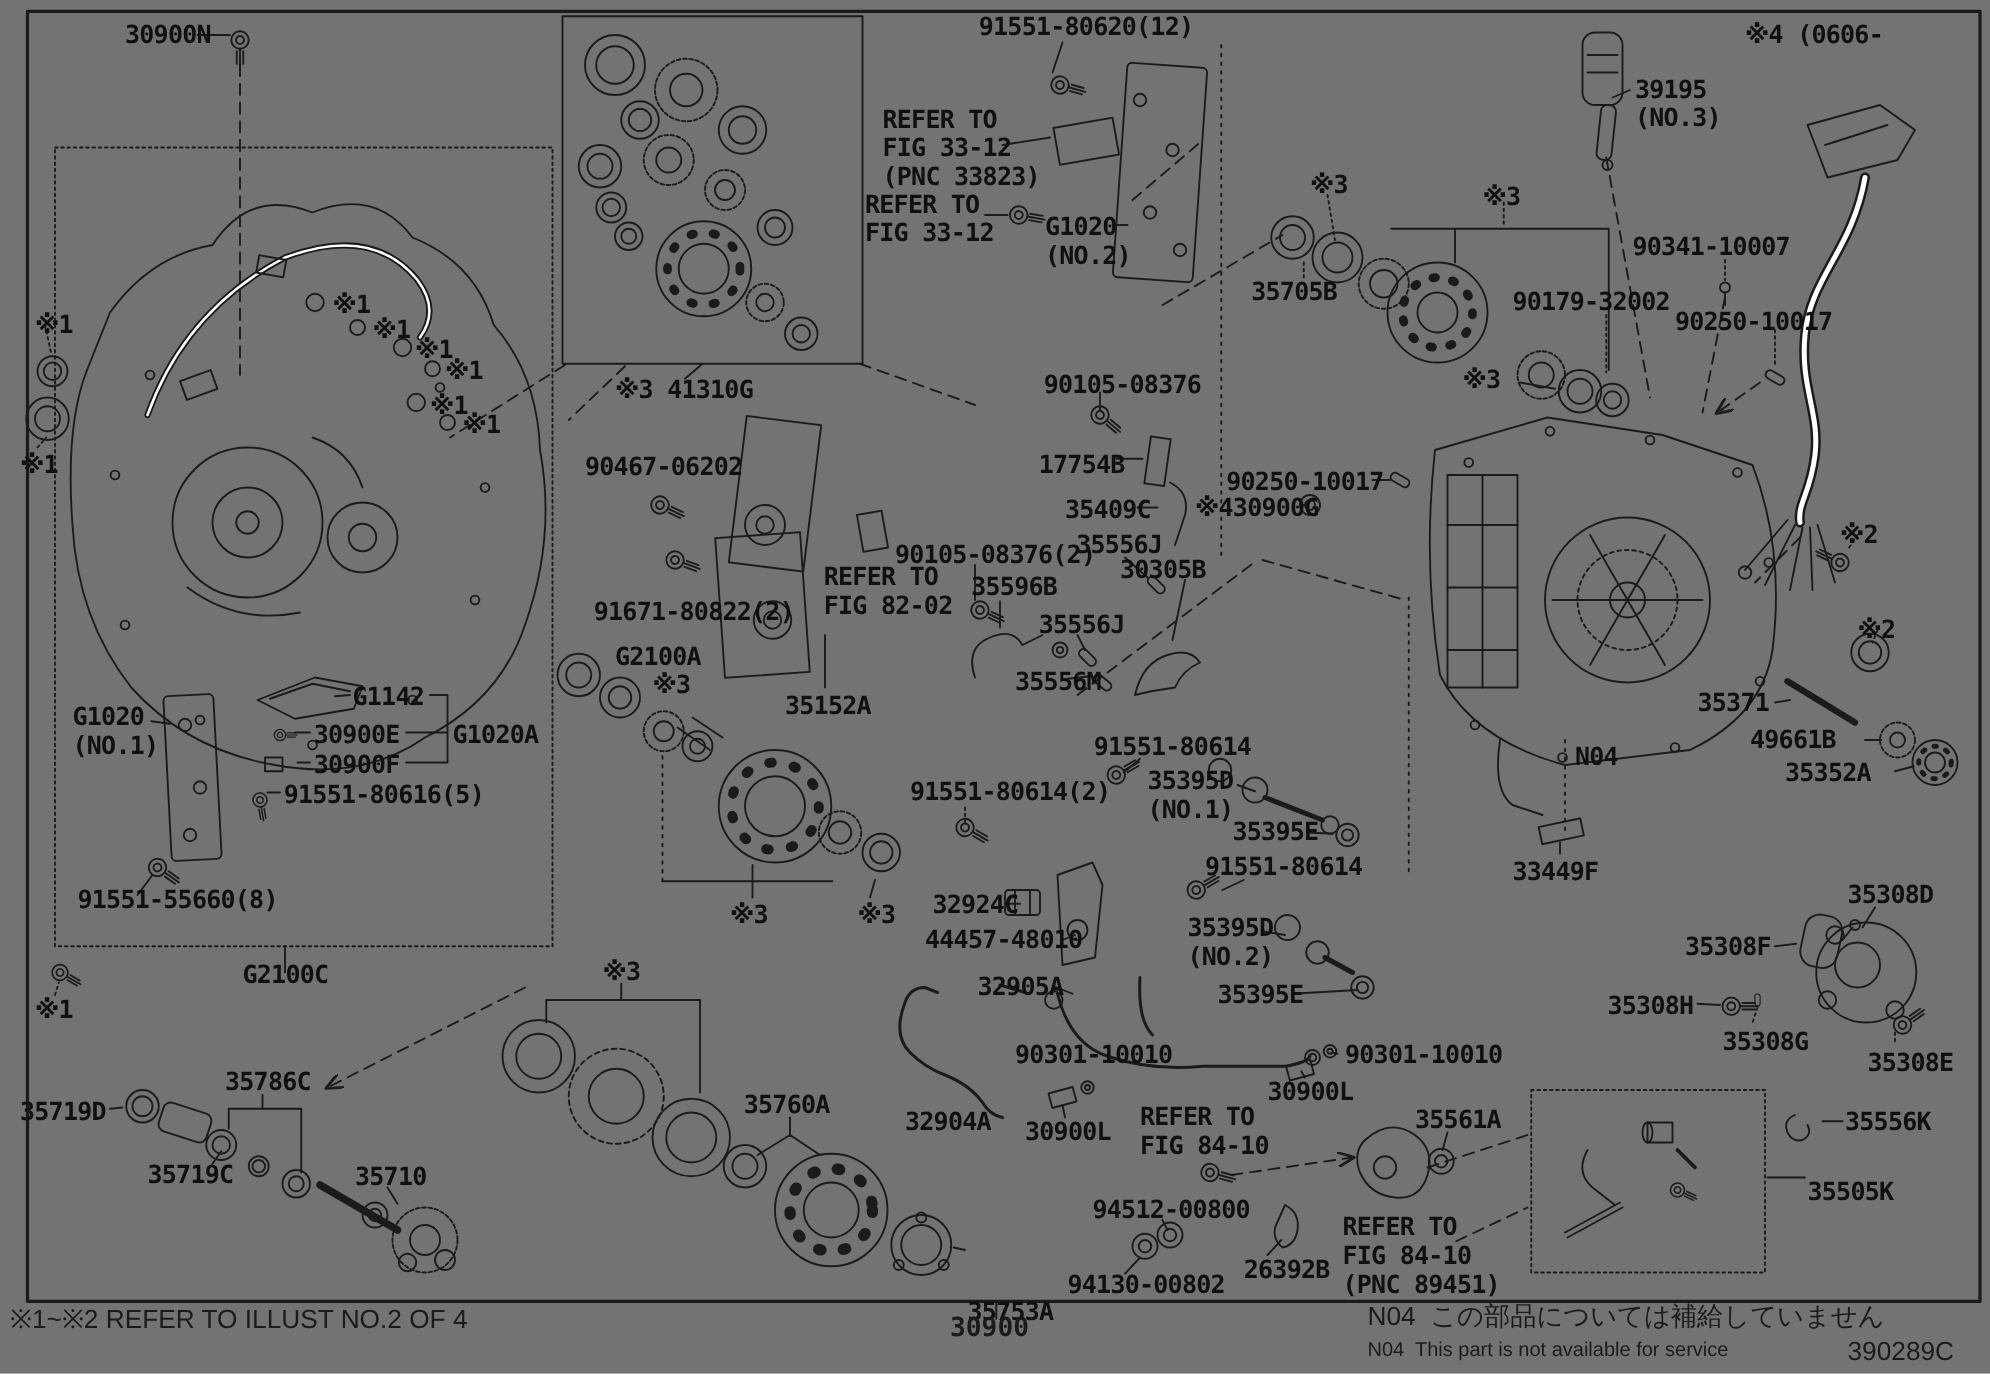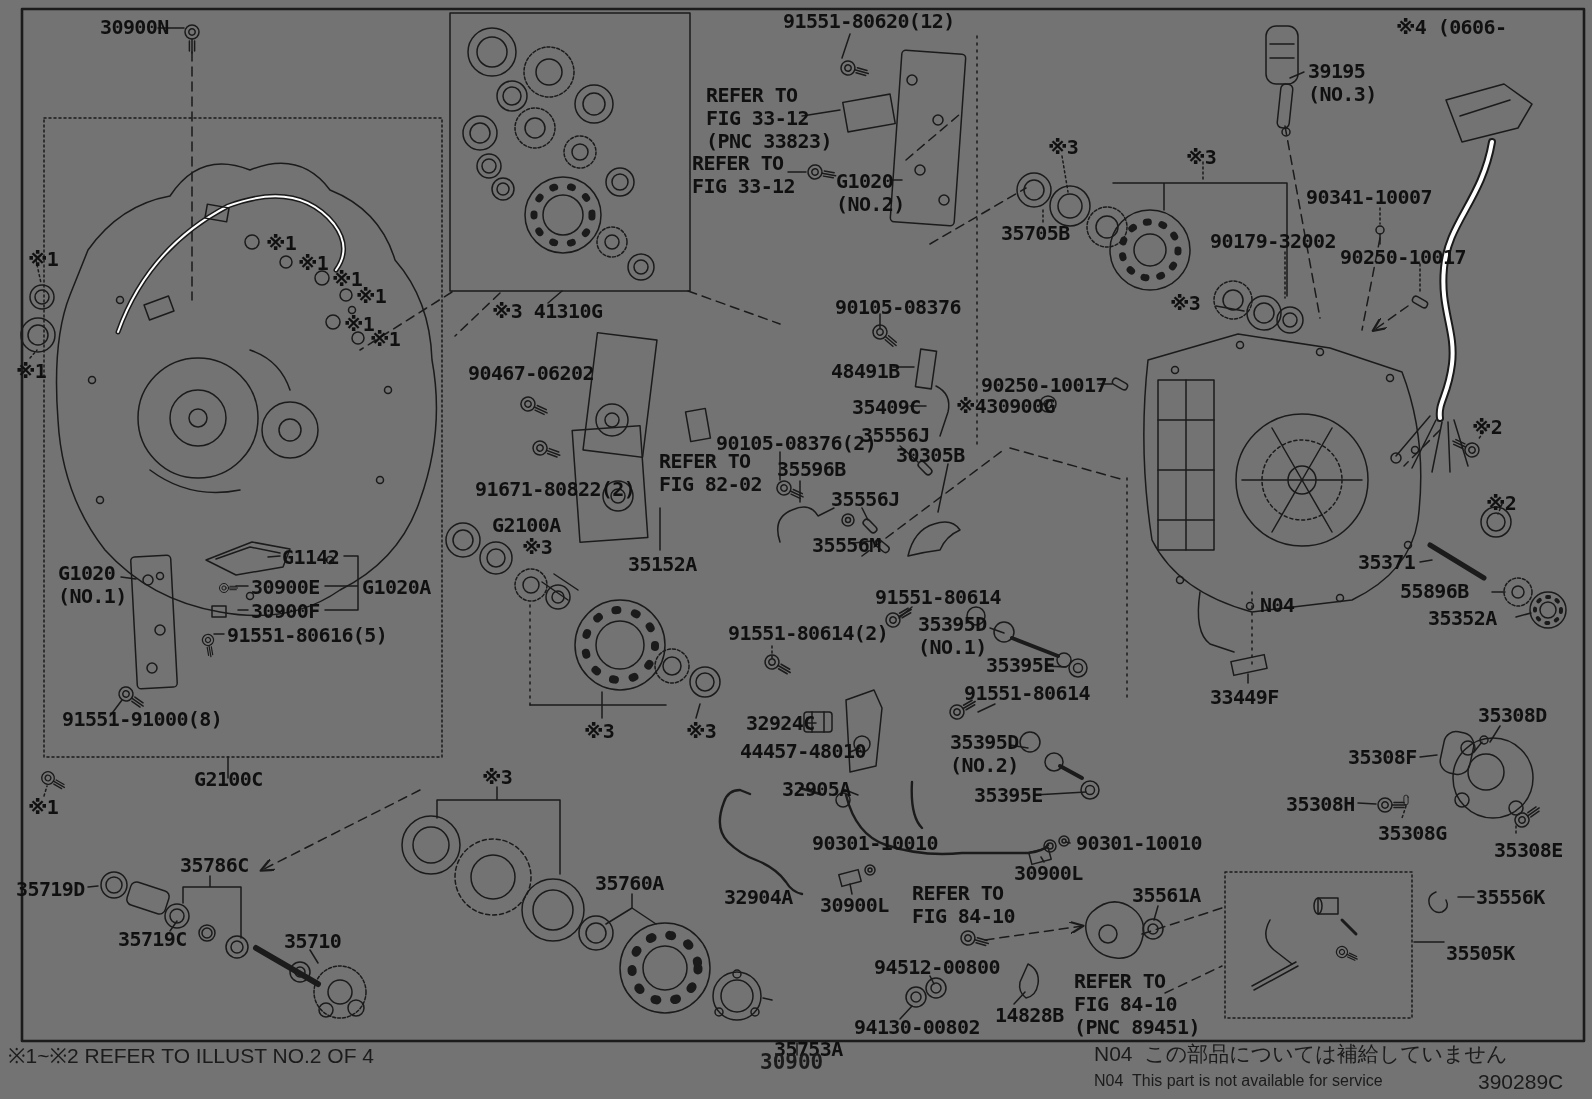--- a/index.html
+++ b/index.html
@@ -428,21 +428,21 @@
       <div class="lbl" style="left: 1170px; top: 292px;">※3</div>
       <div class="lbl" style="left: 492px; top: 300px;">※3 41310G</div>
       <div class="lbl" style="left: 468px; top: 362px;">90467-06202</div>
       <div class="lbl" style="left: 475px; top: 478px;">91671-80822(2)</div>
       <div class="lbl" style="left: 492px; top: 514px;">G2100A</div>
       <div class="lbl" style="left: 522px; top: 536px;">※3</div>
       <div class="lbl" style="left: 659px; top: 450px;">REFER TO
 FIG 82-02</div>
       <div class="lbl" style="left: 628px; top: 553px;">35152A</div>
       <div class="lbl" style="left: 835px; top: 296px;">90105-08376</div>
-      <div class="lbl" style="left: 831px; top: 360px;">48491B</div>
+      <div class="lbl" style="left: 831px; top: 360px;">17754B</div>
       <div class="lbl" style="left: 716px; top: 432px;">90105-08376(2)</div>
       <div class="lbl" style="left: 777px; top: 458px;">35596B</div>
       <div class="lbl" style="left: 852px; top: 396px;">35409C</div>
       <div class="lbl" style="left: 861px; top: 424px;">35556J</div>
       <div class="lbl" style="left: 896px; top: 444px;">30305B</div>
       <div class="lbl" style="left: 831px; top: 488px;">35556J</div>
       <div class="lbl" style="left: 812px; top: 534px;">35556M</div>
       <div class="lbl" style="left: 981px; top: 374px;">90250-10017</div>
       <div class="lbl" style="left: 956px; top: 395px;">※430900G</div>
       <div class="lbl" style="left: 266px; top: 232px;">※1</div>
@@ -453,41 +453,41 @@
       <div class="lbl" style="left: 370px; top: 328px;">※1</div>
       <div class="lbl" style="left: 28px; top: 248px;">※1</div>
       <div class="lbl" style="left: 16px; top: 360px;">※1</div>
       <div class="lbl" style="left: 58px; top: 562px;">G1020
 (NO.1)</div>
       <div class="lbl" style="left: 282px; top: 546px;">G1142</div>
       <div class="lbl" style="left: 251px; top: 576px;">30900E</div>
       <div class="lbl" style="left: 362px; top: 576px;">G1020A</div>
       <div class="lbl" style="left: 251px; top: 600px;">30900F</div>
       <div class="lbl" style="left: 227px; top: 624px;">91551-80616(5)</div>
-      <div class="lbl" style="left: 62px; top: 708px;">91551-91000(8)</div>
+      <div class="lbl" style="left: 62px; top: 708px;">91551-55660(8)</div>
       <div class="lbl" style="left: 194px; top: 768px;">G2100C</div>
       <div class="lbl" style="left: 28px; top: 796px;">※1</div>
       <div class="lbl" style="left: 875px; top: 586px;">91551-80614</div>
       <div class="lbl" style="left: 918px; top: 613px;">35395D
 (NO.1)</div>
       <div class="lbl" style="left: 986px; top: 654px;">35395E</div>
       <div class="lbl" style="left: 728px; top: 622px;">91551-80614(2)</div>
       <div class="lbl" style="left: 964px; top: 682px;">91551-80614</div>
       <div class="lbl" style="left: 746px; top: 712px;">32924C</div>
       <div class="lbl" style="left: 740px; top: 740px;">44457-48010</div>
       <div class="lbl" style="left: 950px; top: 731px;">35395D
 (NO.2)</div>
       <div class="lbl" style="left: 782px; top: 778px;">32905A</div>
       <div class="lbl" style="left: 974px; top: 784px;">35395E</div>
       <div class="lbl" style="left: 584px; top: 720px;">※3</div>
       <div class="lbl" style="left: 686px; top: 720px;">※3</div>
       <div class="lbl" style="left: 1472px; top: 416px;">※2</div>
       <div class="lbl" style="left: 1486px; top: 492px;">※2</div>
       <div class="lbl" style="left: 1358px; top: 551px;">35371</div>
-      <div class="lbl" style="left: 1400px; top: 580px;">55896B</div>
+      <div class="lbl" style="left: 1400px; top: 580px;">49661B</div>
       <div class="lbl" style="left: 1428px; top: 607px;">35352A</div>
       <div class="lbl" style="left: 1260px; top: 594px;">N04</div>
       <div class="lbl" style="left: 1210px; top: 686px;">33449F</div>
       <div class="lbl" style="left: 1478px; top: 704px;">35308D</div>
       <div class="lbl" style="left: 1348px; top: 746px;">35308F</div>
       <div class="lbl" style="left: 1286px; top: 793px;">35308H</div>
       <div class="lbl" style="left: 1378px; top: 822px;">35308G</div>
       <div class="lbl" style="left: 1494px; top: 839px;">35308E</div>
       <div class="lbl" style="left: 16px; top: 878px;">35719D</div>
       <div class="lbl" style="left: 180px; top: 854px;">35786C</div>
@@ -499,21 +499,21 @@
       <div class="lbl" style="left: 812px; top: 832px;">90301-10010</div>
       <div class="lbl" style="left: 1076px; top: 832px;">90301-10010</div>
       <div class="lbl" style="left: 1014px; top: 862px;">30900L</div>
       <div class="lbl" style="left: 820px; top: 894px;">30900L</div>
       <div class="lbl" style="left: 912px; top: 882px;">REFER TO
 FIG 84-10</div>
       <div class="lbl" style="left: 1132px; top: 884px;">35561A</div>
       <div class="lbl" style="left: 874px; top: 956px;">94512-00800</div>
       <div class="lbl" style="left: 774px; top: 990px; margin-top: 48px;">35753A</div>
       <div class="lbl" style="left: 854px; top: 1016px;">94130-00802</div>
-      <div class="lbl" style="left: 995px; top: 1004px;">14828B</div>
+      <div class="lbl" style="left: 995px; top: 1004px;">26392B</div>
       <div class="lbl" style="left: 1074px; top: 970px;">REFER TO
 FIG 84-10
 (PNC 89451)</div>
       <div class="lbl" style="left: 1476px; top: 886px;">35556K</div>
       <div class="lbl" style="left: 1446px; top: 942px; text-align: center;">35505K</div>
     </div>
 
   <div class="lbl" style="left:1396px;top:16px">※4 (0606-        )</div>
   <div class="note" style="left:8px;top:1044px;font-size:21px">※1~※2 REFER TO ILLUST NO.2 OF 4</div>
   <div class="note mono" style="left:760px;top:1050px">30900</div>

